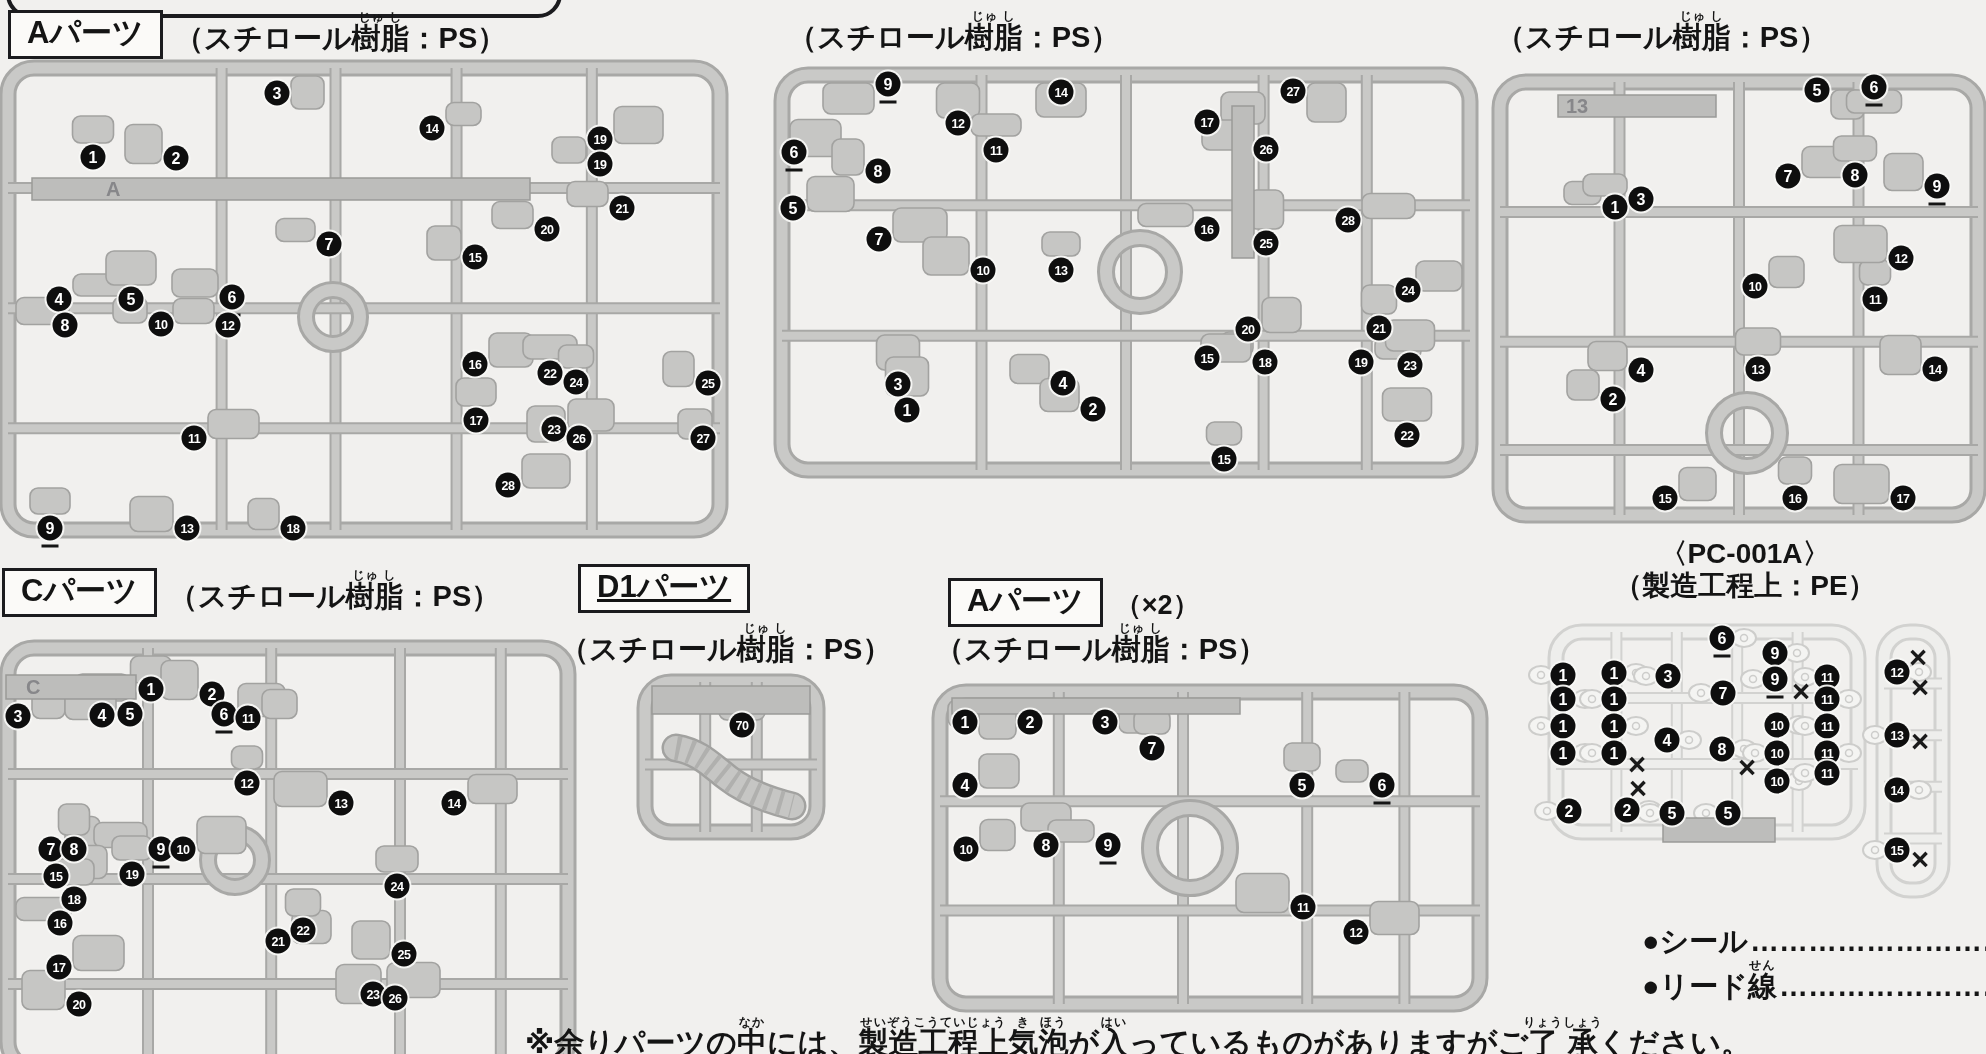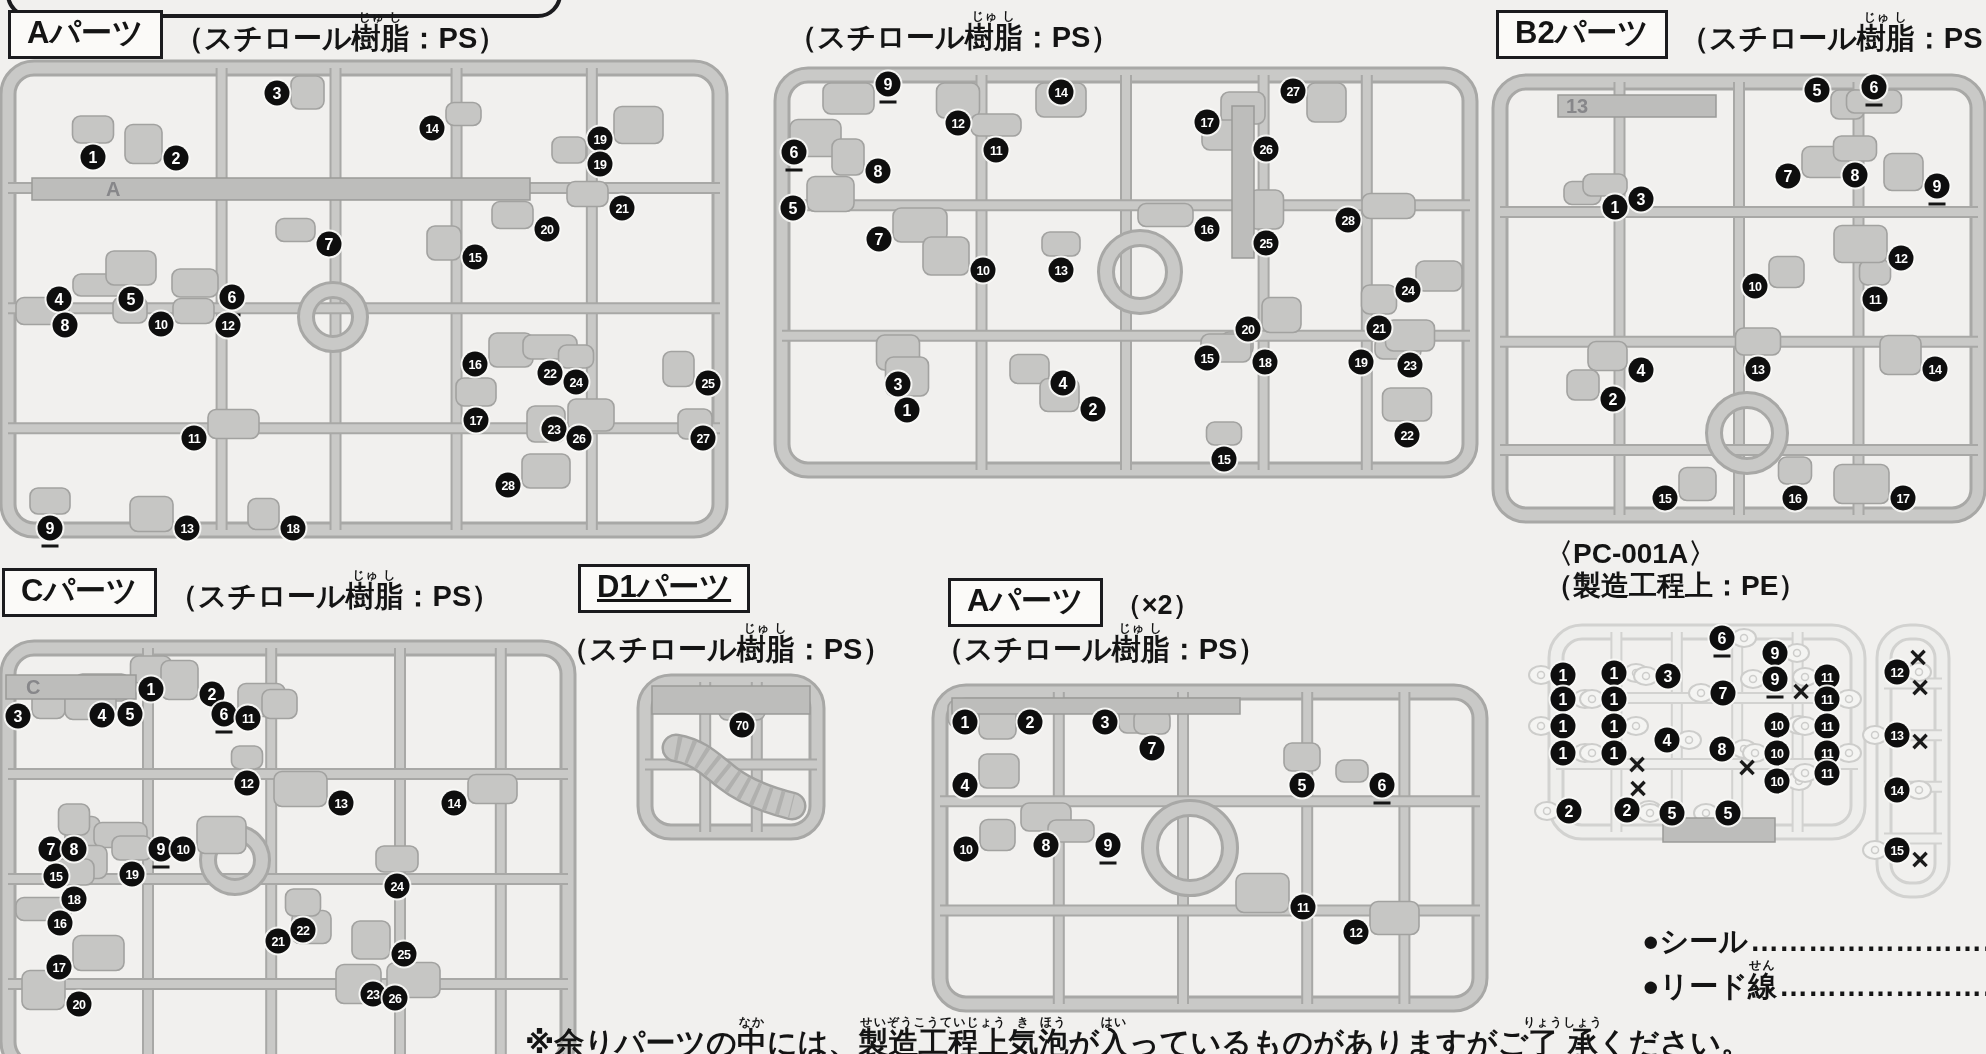--- a/index.html
+++ b/index.html
@@ -11,21 +11,21 @@
   .cutbox{position:absolute;border:4px solid #1b1b1e;border-radius:24px;background:transparent;}
   
   .hdr{position:absolute;display:flex;align-items:flex-end;gap:12px;white-space:nowrap;z-index:4;}
   .hdr .box{border:3px solid #1b1b1e;background:#fbfaf8;padding:1px 16px 3px 16px;
             font-size:31px;font-weight:bold;line-height:1.25;}
   .hdr .mat,.matline{font-size:29px;font-weight:bold;white-space:nowrap;}
   .hdr .sfx{font-size:27px;font-weight:bold;padding-bottom:4px;}
   .matline{position:absolute;z-index:4;}
   ruby{ruby-position:over;}
   ruby rt{font-size:12px;font-weight:bold;letter-spacing:1px;text-align:center;}
-  .pc-hdr{position:absolute;text-align:left;font-size:28px;font-weight:bold;line-height:1.15;z-index:4;white-space:nowrap;}
+  .pc-hdr{position:absolute;text-align:center;font-size:28px;font-weight:bold;line-height:1.15;z-index:4;white-space:nowrap;}
   
   .badge{position:absolute;width:25px;height:25px;border-radius:50%;background:#0e0e0e;
          color:#ffffff;display:flex;align-items:center;justify-content:center;
          font-weight:bold;transform:translate(-50%,-50%);z-index:3;
          box-shadow:0 0 0 2px rgba(248,248,246,.95);}
   .badge.d1{font-size:16px;}
   .badge.d2{font-size:12.5px;letter-spacing:-0.5px;}
   .badge .ul{position:absolute;left:4px;right:4px;bottom:-7px;height:3px;background:#151515;}
   .cross{position:absolute;transform:translate(-50%,-50%);font-size:31px;font-weight:900;
          color:#1a1a1a;z-index:3;line-height:1;}
@@ -367,21 +367,20 @@
     </svg>
   <div id="headers-root">
       <div class="hdr" style="left: 8px; top: 10px;">
         <div class="box">Aパーツ</div>
         <div class="mat">（スチロール<ruby>樹脂<rt>じゅ し</rt></ruby>：PS）</div>
       </div>
       <div class="hdr" style="left: 788px; top: 10px;">
         <div class="mat">（スチロール<ruby>樹脂<rt>じゅ し</rt></ruby>：PS）</div>
       </div>
       <div class="hdr" style="left: 1496px; top: 10px;">
-        <div class="box">B2パーツ</div>
         <div class="mat">（スチロール<ruby>樹脂<rt>じゅ し</rt></ruby>：PS）</div>
       </div>
       <div class="hdr" style="left: 2px; top: 568px;">
         <div class="box">Cパーツ</div>
         <div class="mat">（スチロール<ruby>樹脂<rt>じゅ し</rt></ruby>：PS）</div>
       </div>
       <div class="matline" style="left: 560px; top: 622px;">（スチロール<ruby>樹脂<rt>じゅ し</rt></ruby>：PS）</div>
       <div class="hdr" style="left: 578px; top: 564px; text-decoration: underline;">
         <div class="box">D1パーツ</div>
       </div>

